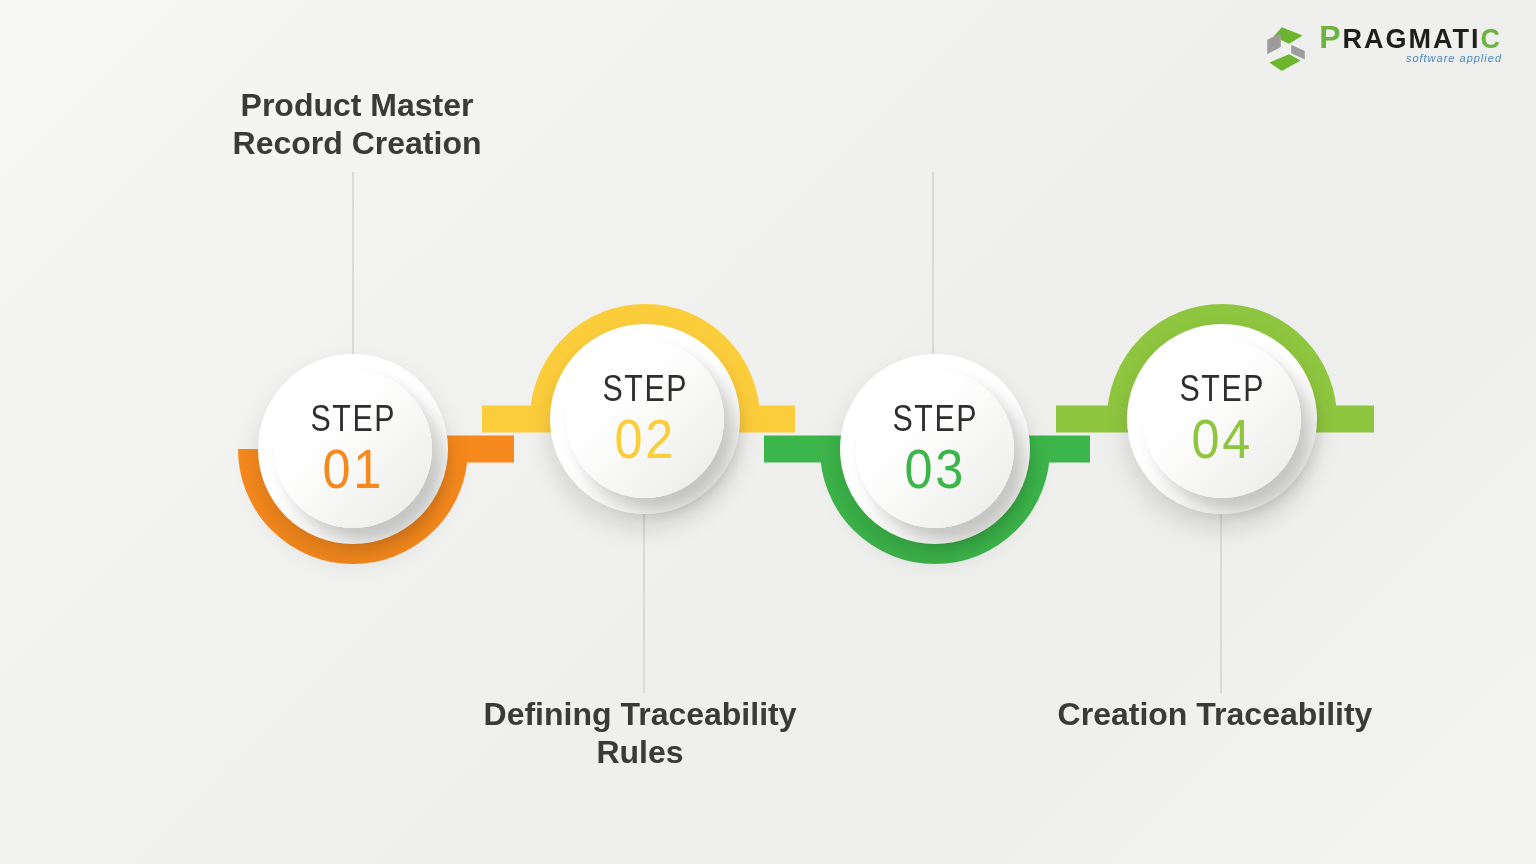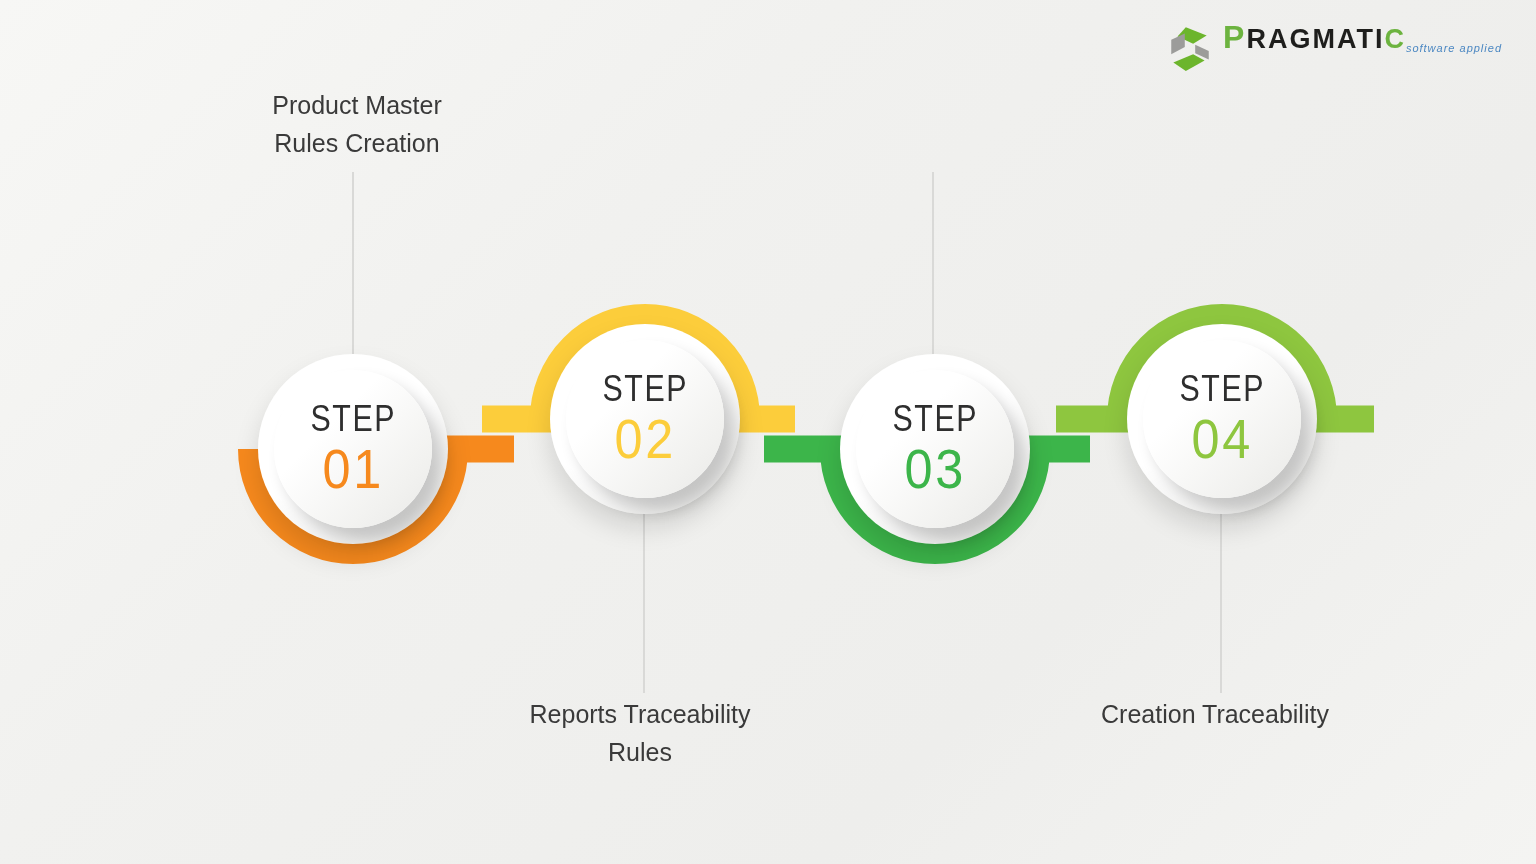--- a/index.html
+++ b/index.html
@@ -5,21 +5,21 @@
   html,body{margin:0;padding:0;}
   body{font-family:"Liberation Sans", sans-serif;}
   .canvas{
     position:relative;width:1536px;height:864px;overflow:hidden;
     background:linear-gradient(135deg,#f7f7f5 0%,#f1f1ef 35%,#eeeeec 70%,#f4f4f2 100%);
   }
 
   
   .logo{position:absolute;top:22px;right:34px;display:flex;align-items:flex-start;gap:8px;}
   .logo-icon{width:50px;height:50px;margin-top:2px;}
-  .logo-textcol{display:flex;align-items:flex-end;justify-content:space-between;}
+  .logo-textcol{display:flex;flex-direction:column;align-items:flex-end;justify-content:space-between;}
   .wordmark{font-weight:bold;font-size:27px;letter-spacing:2px;line-height:30px;white-space:nowrap;}
   .wm-initial{font-size:32px;}
   .tagline{font-size:11px;margin-top:-2px;letter-spacing:1px;}
 
   
   .vline{position:absolute;width:2px;background:#d9d9d7;}
   .vline-1{left:352px;top:172px;height:182px;}
   .vline-2{left:643px;top:513px;height:180px;}
   .vline-3{left:932px;top:172px;height:182px;}
   .vline-4{left:1220px;top:513px;height:180px;}
@@ -49,21 +49,21 @@
     display:inline-block;transform:scaleX(0.82);font-weight:400;
   }
   .step-number{
     font-size:56px;letter-spacing:3px;line-height:58px;margin-top:2px;
     display:inline-block;transform:scaleX(0.9);font-weight:400;
   }
 
   
   .step-title{
     position:absolute;width:480px;text-align:center;z-index:2;
-    font-weight:normal;font-size:25px;line-height:38px;color:#3a3a3a;
+    font-weight:bold;font-size:32px;line-height:38px;color:#3a3a3a;
   }
   .title-1{left:117px;top:86px;}
   .title-3{left:683px;top:86px;}
   .title-2{left:400px;top:695px;}
   .title-4{left:975px;top:695px;}
 </style>
 </head>
 <body>
 
 <div class="canvas">
@@ -100,24 +100,24 @@
   </div>
   <div class="circle-outer pos-4">
     <div class="circle-inner">
       <span class="step-word">STEP</span>
       <span class="step-number" style="color: rgb(142, 198, 63);">04</span>
     </div>
   </div>
 
   <div class="step-title title-1">
     <div>Product Master</div>
-    <div>Rules Creation</div>
+    <div>Record Creation</div>
   </div>
   <div class="step-title title-2">
-    <div>Reports Traceability</div>
+    <div>Defining Traceability</div>
     <div>Rules</div>
   </div>
   <div class="step-title title-4">
     <div>Creation Traceability</div>
   </div>
 
   <div class="logo">
     <svg class="logo-icon" viewBox="0 0 48 48">
       <polygon points="20,3 40,11 27,19 12,12" fill="#6CB52C"></polygon>
       <polygon points="6,15 19,9 19,22 6,29" fill="#9C9C9A"></polygon>

